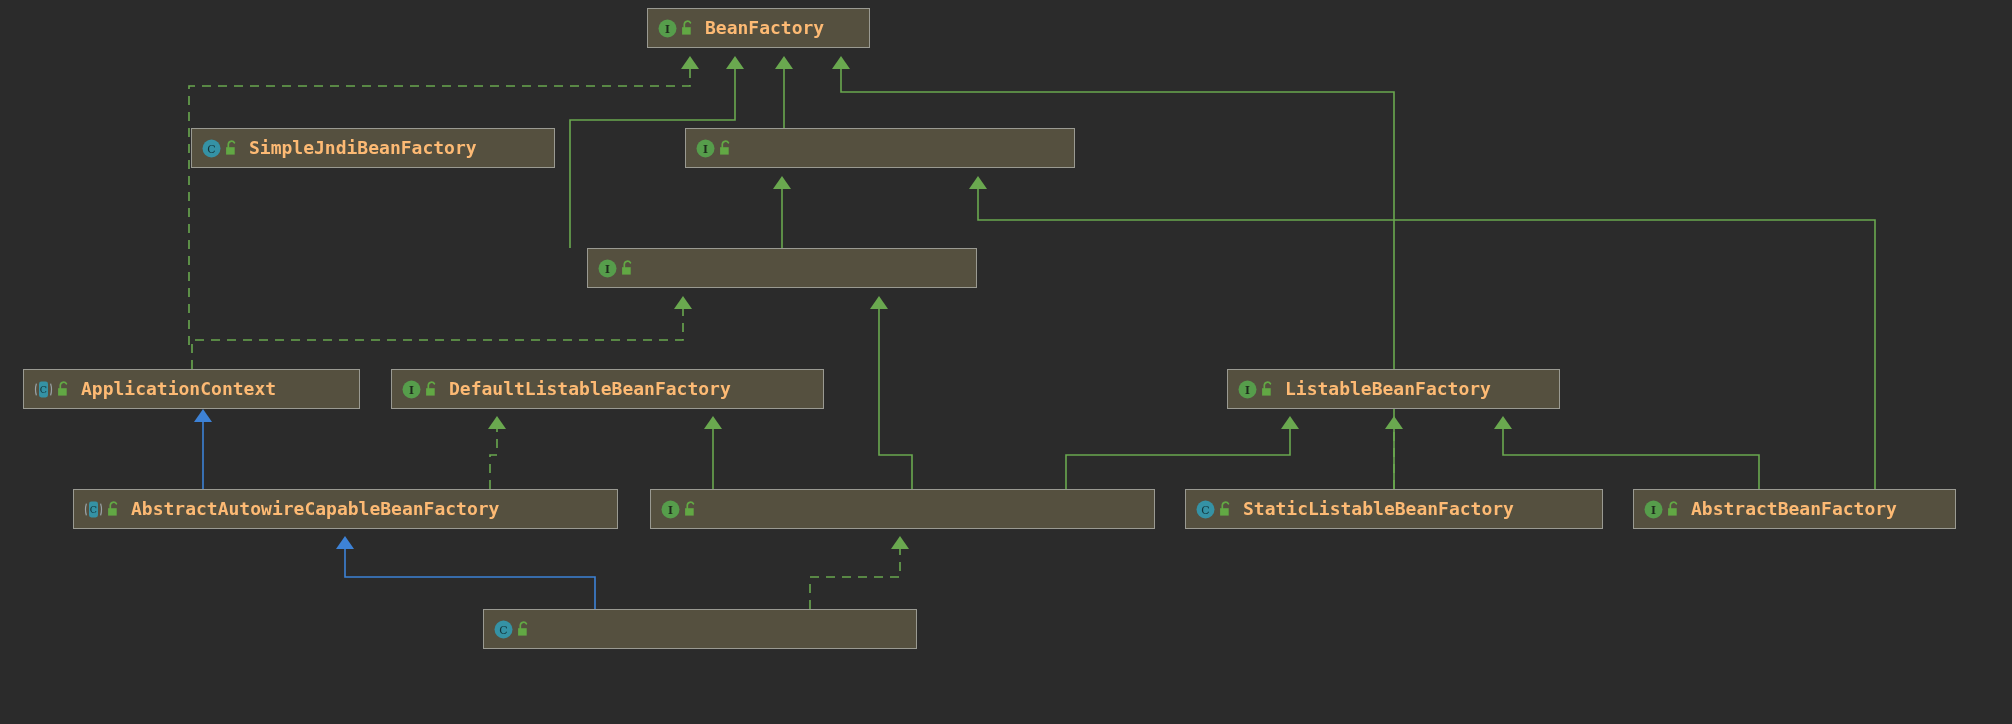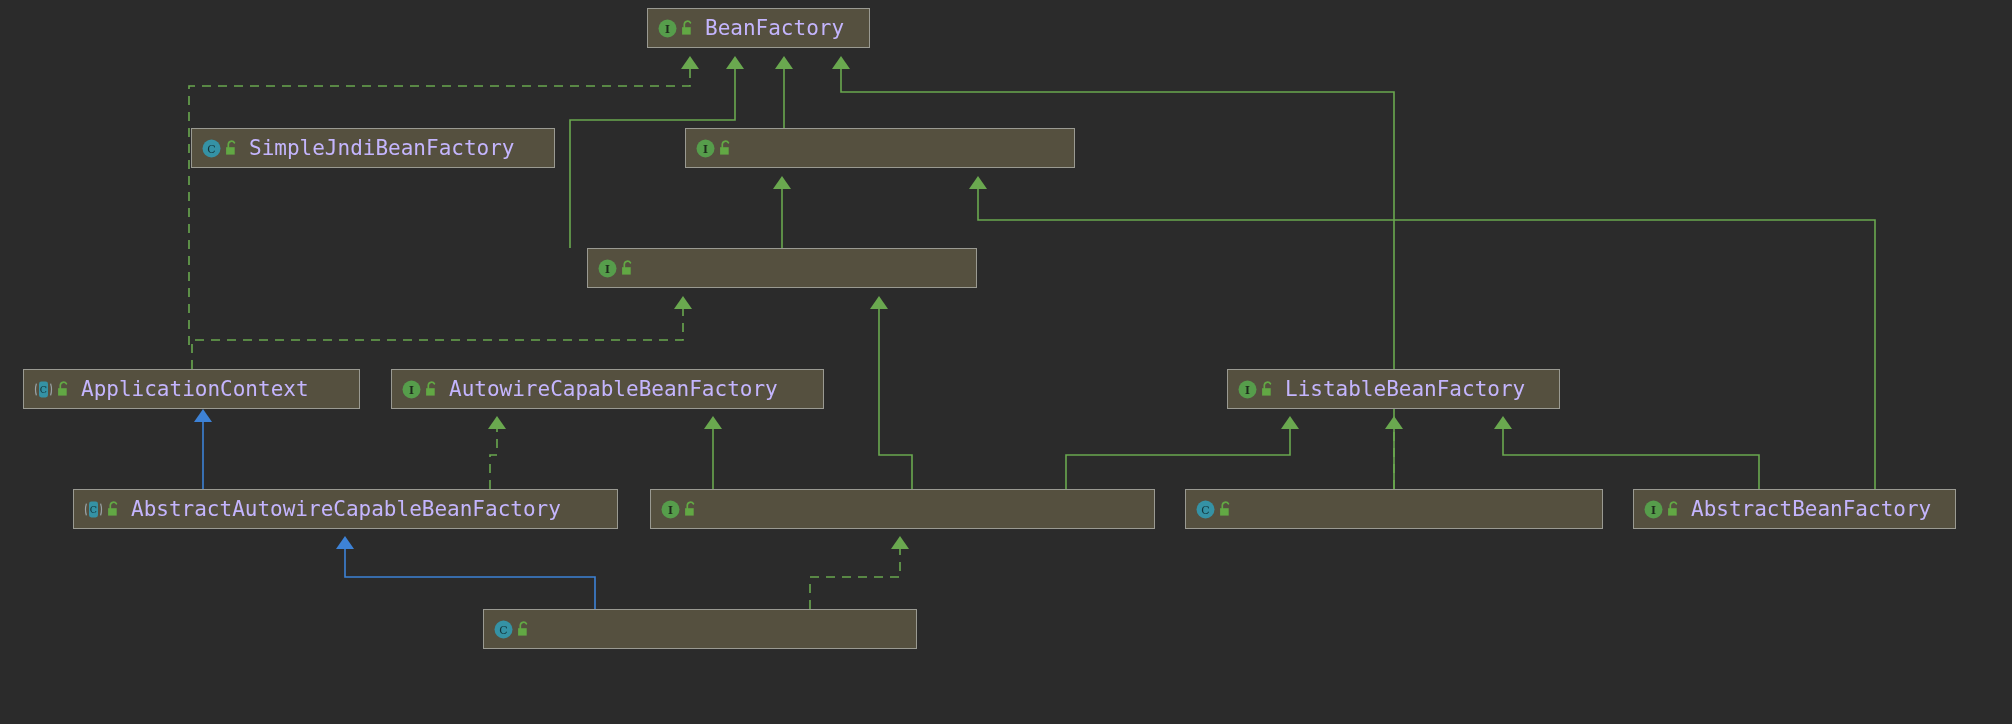--- a/index.html
+++ b/index.html
@@ -41,24 +41,25 @@
   }
   .node .lock{
     flex:0 0 auto;
     display:inline-flex;
     align-items:center;
     justify-content:center;
     width:16px;height:18px;
     margin-right:9px;
   }
   .node .nm{
-    font-size:21px;
+    font-size:18px;
     letter-spacing:0px;
-    color:#c4b5fd;
+    color:#fdba74;
     line-height:1;
+    font-weight:bold;
   }
 </style>
 </head>
 <body>
 
 <div id="stage">
   <svg id="edges" width="2012" height="724" viewBox="0 0 2012 724">
       <g>
         <polyline points="189,345 189,86 690,86 690,69" fill="none" stroke="#6aa84f" stroke-width="1.6" stroke-dasharray="9,7"></polyline>
         <polygon points="690,56 699,69 681,69" fill="#6aa84f"></polygon>
@@ -206,21 +207,21 @@
             <circle cx="9.5" cy="9.5" r="9" fill="#569d4b"></circle>
             <text x="9.5" y="13.6" text-anchor="middle" font-family="DejaVu Serif, serif" font-size="10.5" font-weight="bold" fill="#1e2b1c">I</text>
           </svg>
         </span>
         <span class="lock">
           <svg width="16" height="18" viewBox="0 0 16 18">
             <path d="M4.3 8.2 V5.4 a3.3 3.3 0 0 1 6.1 -1.6" stroke="#62a844" stroke-width="1.7" fill="none" stroke-linecap="round"></path>
             <rect x="2.1" y="8.2" width="8.6" height="7.4" fill="#62a844"></rect>
           </svg>
         </span>
-        <span class="nm">AutowireCapableBeanFactory</span>
+        <span class="nm">DefaultListableBeanFactory</span>
       </div>
       <div class="node" style="left: 1227px; top: 369px; width: 333px;">
         <span class="ic">
           <svg width="19" height="19" viewBox="0 0 19 19">
             <circle cx="9.5" cy="9.5" r="9" fill="#569d4b"></circle>
             <text x="9.5" y="13.6" text-anchor="middle" font-family="DejaVu Serif, serif" font-size="10.5" font-weight="bold" fill="#1e2b1c">I</text>
           </svg>
         </span>
         <span class="lock">
           <svg width="16" height="18" viewBox="0 0 16 18">
@@ -267,20 +268,21 @@
             <circle cx="9.5" cy="9.5" r="9" fill="#3592a5"></circle>
             <text x="9.5" y="13.6" text-anchor="middle" font-family="DejaVu Serif, serif" font-size="11" fill="#12343b">C</text>
           </svg>
         </span>
         <span class="lock">
           <svg width="16" height="18" viewBox="0 0 16 18">
             <path d="M4.3 8.2 V5.4 a3.3 3.3 0 0 1 6.1 -1.6" stroke="#62a844" stroke-width="1.7" fill="none" stroke-linecap="round"></path>
             <rect x="2.1" y="8.2" width="8.6" height="7.4" fill="#62a844"></rect>
           </svg>
         </span>
+        <span class="nm">StaticListableBeanFactory</span>
       </div>
       <div class="node" style="left: 1633px; top: 489px; width: 323px;">
         <span class="ic">
           <svg width="19" height="19" viewBox="0 0 19 19">
             <circle cx="9.5" cy="9.5" r="9" fill="#569d4b"></circle>
             <text x="9.5" y="13.6" text-anchor="middle" font-family="DejaVu Serif, serif" font-size="10.5" font-weight="bold" fill="#1e2b1c">I</text>
           </svg>
         </span>
         <span class="lock">
           <svg width="16" height="18" viewBox="0 0 16 18">

